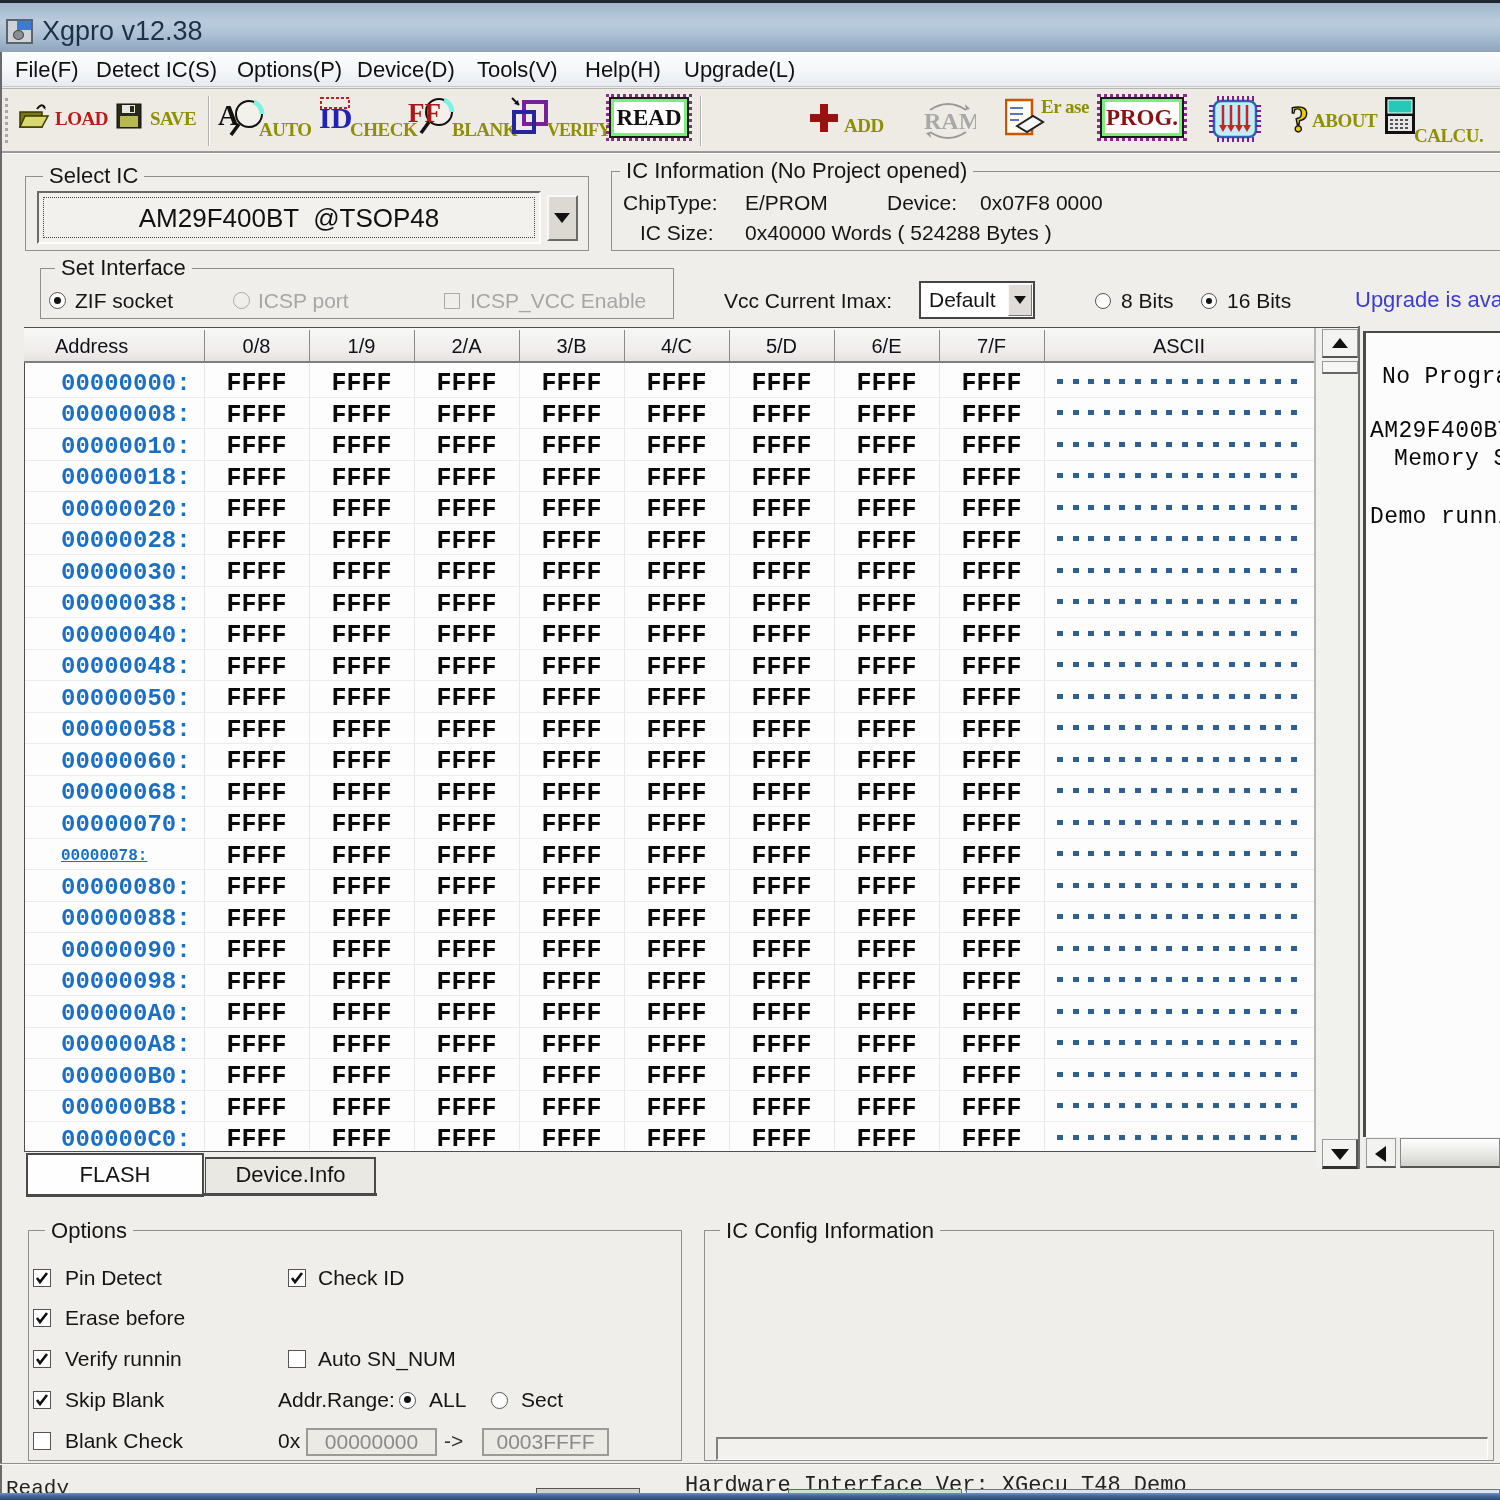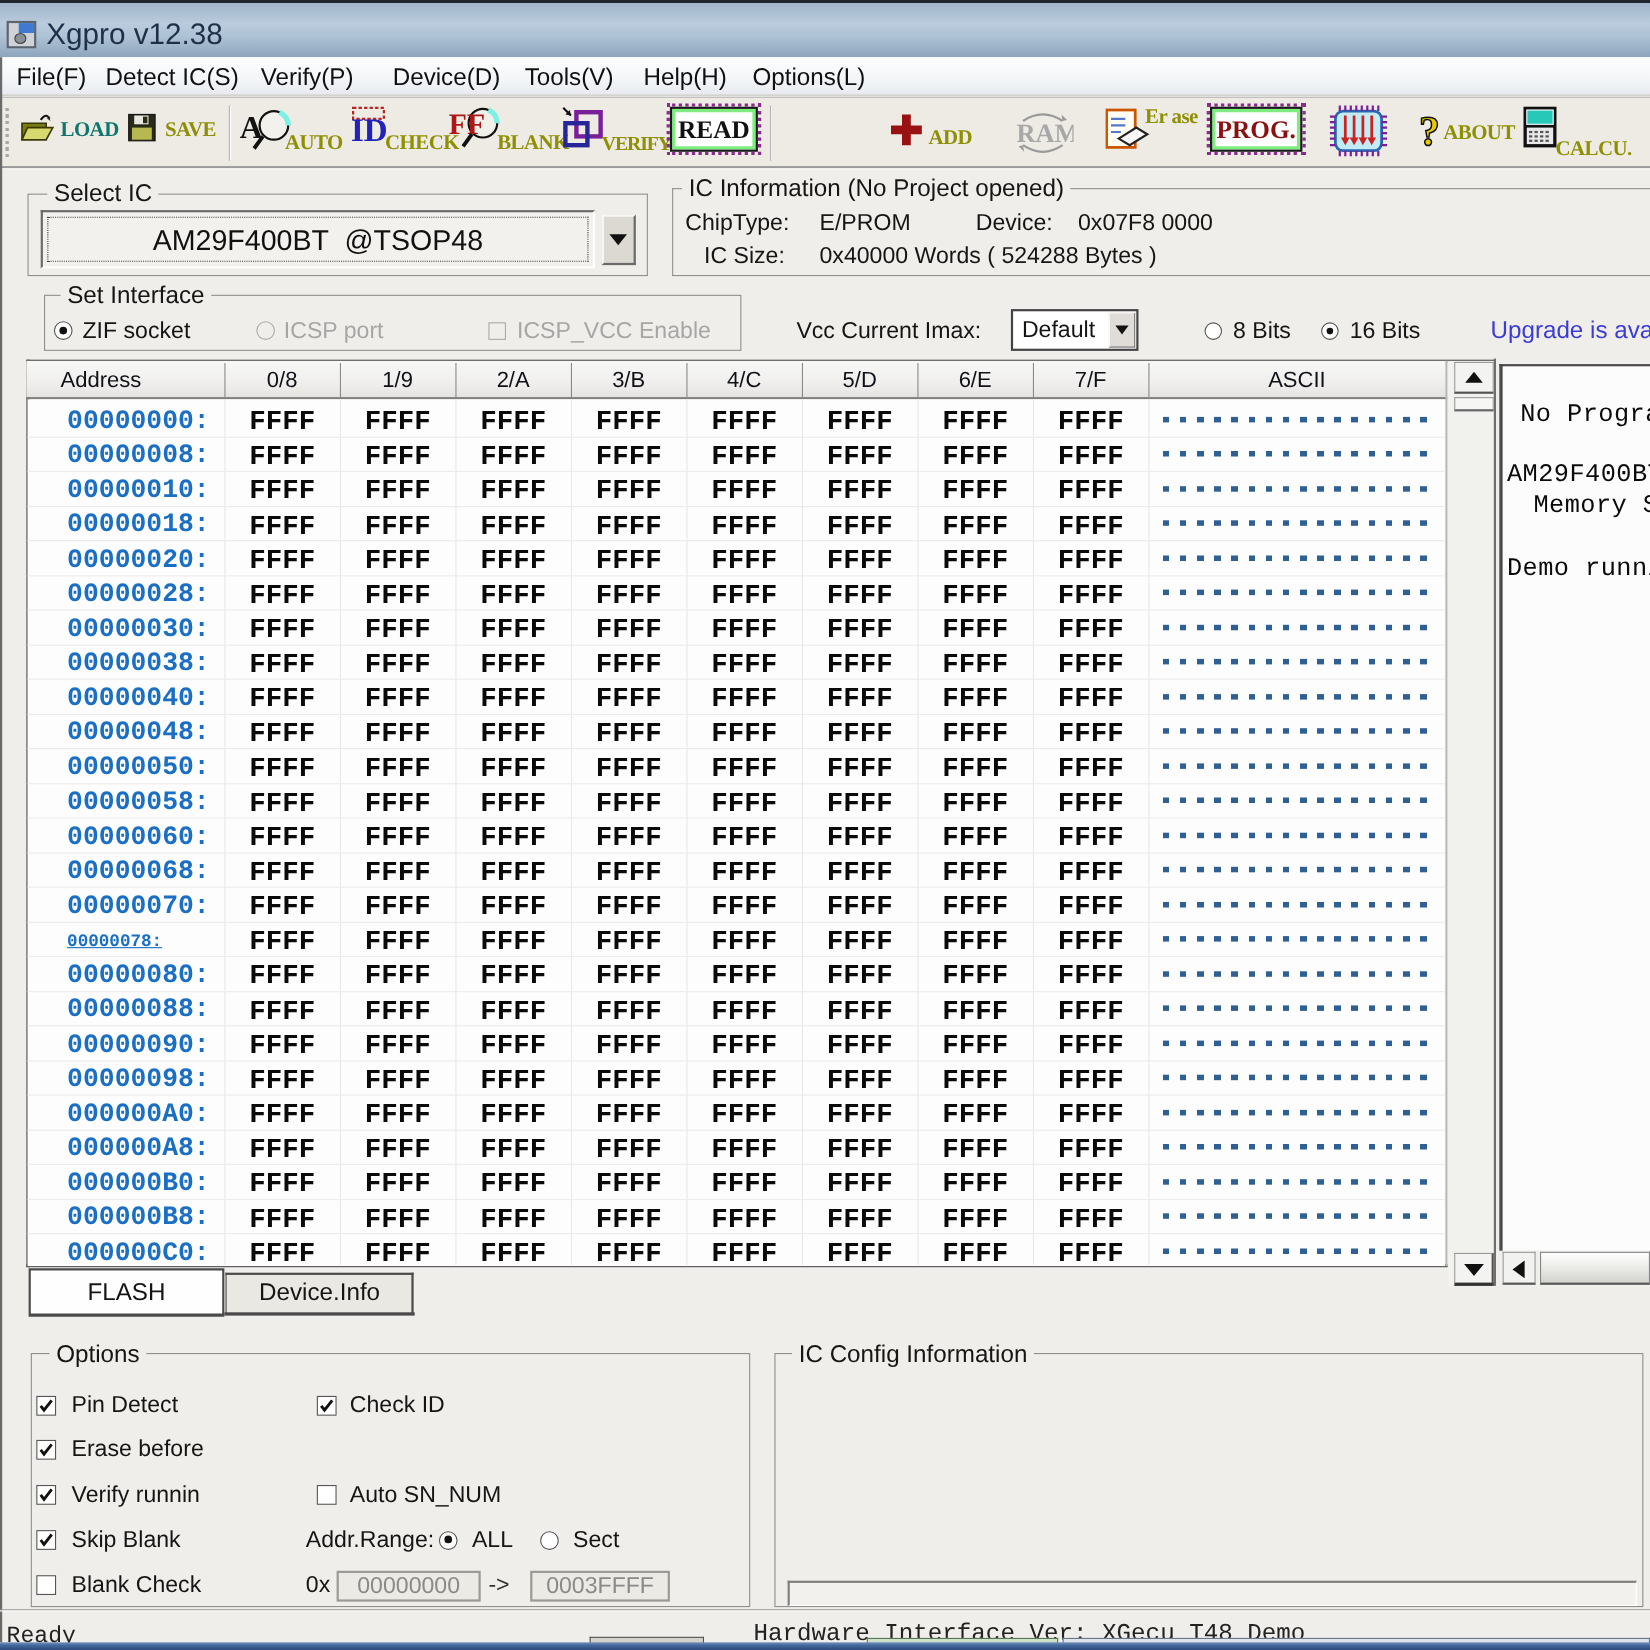--- a/index.html
+++ b/index.html
@@ -2,39 +2,39 @@
 <html><head><meta charset="utf-8"><style>html,body{margin:0;padding:0;}body{width:1500px;height:1500px;position:relative;overflow:hidden;background:#f0eeea;font-family:"Liberation Sans", sans-serif;}*{box-sizing:border-box;}</style></head><body>
 <div style="position:absolute;left:0px;top:0px;width:1500px;height:3px;background:#20262e;"></div>
 <div style="position:absolute;left:0px;top:3px;width:1500px;height:49px;background:linear-gradient(180deg,#a0b6cb 0%,#bacbdd 38%,#aec2d5 62%,#8ca5bd 100%);"></div>
 <div style="position:absolute;left:6px;top:19px;width:27px;height:25px;background:#cfd3d8;border:2px solid #5a646e;"></div>
 <div style="position:absolute;left:17px;top:21px;width:14px;height:9px;background:#3f7ad0;"></div>
 <div style="position:absolute;left:13px;top:30px;width:11px;height:10px;background:#8a9096;border-radius:50%;border:1px solid #444;"></div>
 <div style="position:absolute;left:42px;top:14.0px;height:34px;line-height:34px;font-family:'Liberation Sans', sans-serif;font-size:27px;color:#1e3048;font-weight:400;white-space:pre;">Xgpro v12.38</div>
 <div style="position:absolute;left:0px;top:52px;width:1500px;height:35px;background:linear-gradient(180deg,#fdfdfd 0%,#f4f6f8 55%,#e7ebf0 100%);border-bottom:1px solid #c6c6c6;"></div>
 <div style="position:absolute;left:15px;top:56.0px;height:28px;line-height:28px;font-family:'Liberation Sans', sans-serif;font-size:22px;color:#101010;font-weight:400;white-space:pre;">File(F)</div>
 <div style="position:absolute;left:96px;top:56.0px;height:28px;line-height:28px;font-family:'Liberation Sans', sans-serif;font-size:22px;color:#101010;font-weight:400;white-space:pre;">Detect IC(S)</div>
-<div style="position:absolute;left:237px;top:56.0px;height:28px;line-height:28px;font-family:'Liberation Sans', sans-serif;font-size:22px;color:#101010;font-weight:400;white-space:pre;">Verify(P)</div>
+<div style="position:absolute;left:237px;top:56.0px;height:28px;line-height:28px;font-family:'Liberation Sans', sans-serif;font-size:22px;color:#101010;font-weight:400;white-space:pre;">Options(P)</div>
 <div style="position:absolute;left:357px;top:56.0px;height:28px;line-height:28px;font-family:'Liberation Sans', sans-serif;font-size:22px;color:#101010;font-weight:400;white-space:pre;">Device(D)</div>
 <div style="position:absolute;left:477px;top:56.0px;height:28px;line-height:28px;font-family:'Liberation Sans', sans-serif;font-size:22px;color:#101010;font-weight:400;white-space:pre;">Tools(V)</div>
 <div style="position:absolute;left:585px;top:56.0px;height:28px;line-height:28px;font-family:'Liberation Sans', sans-serif;font-size:22px;color:#101010;font-weight:400;white-space:pre;">Help(H)</div>
-<div style="position:absolute;left:684px;top:56.0px;height:28px;line-height:28px;font-family:'Liberation Sans', sans-serif;font-size:22px;color:#101010;font-weight:400;white-space:pre;">Options(L)</div>
+<div style="position:absolute;left:684px;top:56.0px;height:28px;line-height:28px;font-family:'Liberation Sans', sans-serif;font-size:22px;color:#101010;font-weight:400;white-space:pre;">Upgrade(L)</div>
 <div style="position:absolute;left:0px;top:88px;width:1500px;height:1px;background:#b5b5b5;"></div>
 <div style="position:absolute;left:0px;top:89px;width:1500px;height:64px;background:#edebe4;"></div>
 <div style="position:absolute;left:0px;top:151px;width:1500px;height:2px;background:#9a9a9a;"></div>
 <div style="position:absolute;left:0px;top:153px;width:1500px;height:1px;background:#fbfbfb;"></div>
 <div style="position:absolute;left:5px;top:98px;width:3px;height:48px;background:repeating-linear-gradient(180deg,#a8a8a8 0 3px,transparent 3px 6px);"></div>
 <div style="position:absolute;left:208px;top:96px;width:2px;height:50px;background:#b0b0b0;border-right:1px solid #fff;"></div>
 <div style="position:absolute;left:700px;top:96px;width:2px;height:50px;background:#b0b0b0;border-right:1px solid #fff;"></div>
 <svg style="position:absolute;left:17px;top:100px" width="34" height="34" viewBox="0 0 34 34">
     <path d="M3 12 L3 27 L25 27 L25 12 Z" fill="#7a7a10" stroke="#3a3a00" stroke-width="1.5"></path>
     <path d="M3 27 L8 16 L31 16 L25 27 Z" fill="#d8d870" stroke="#3a3a00" stroke-width="1.5"></path>
     <path d="M20 9 Q25 2 28 8" fill="none" stroke="#111" stroke-width="2"></path>
     <path d="M28 8 l-3 -1 l4 3 z" fill="#111"></path>
   </svg>
-<div style="position:absolute;left:55px;top:107.0px;height:24px;line-height:24px;font-family:'Liberation Serif', serif;font-size:19px;color:#0f766e;font-weight:700;white-space:pre;letter-spacing:-0.5px;">LOAD</div>
+<div style="position:absolute;left:55px;top:107.0px;height:24px;line-height:24px;font-family:'Liberation Serif', serif;font-size:19px;color:#b91c1c;font-weight:700;white-space:pre;letter-spacing:-0.5px;">LOAD</div>
 <svg style="position:absolute;left:116px;top:103px" width="26" height="26" viewBox="0 0 26 26">
     <rect x="1" y="1" width="24" height="24" fill="#2a2a18" stroke="#111"></rect>
     <rect x="6" y="2" width="13" height="8" fill="#e8e8e0"></rect>
     <rect x="14" y="3" width="4" height="6" fill="#2a2a18"></rect>
     <rect x="4" y="13" width="18" height="11" fill="#b8b850"></rect>
   </svg>
 <div style="position:absolute;left:150px;top:107.0px;height:24px;line-height:24px;font-family:'Liberation Serif', serif;font-size:19px;color:#8f8f04;font-weight:700;white-space:pre;letter-spacing:-0.5px;">SAVE</div>
 <svg style="position:absolute;left:218px;top:98px" width="48" height="44" viewBox="0 0 48 44">
     <circle cx="31" cy="16" r="13" fill="#ffffff" fill-opacity="0.3" stroke="#111" stroke-width="2"></circle>
     <path d="M36 4 A13 13 0 0 1 44 16" fill="none" stroke="#7ef0e4" stroke-width="5"></path>

